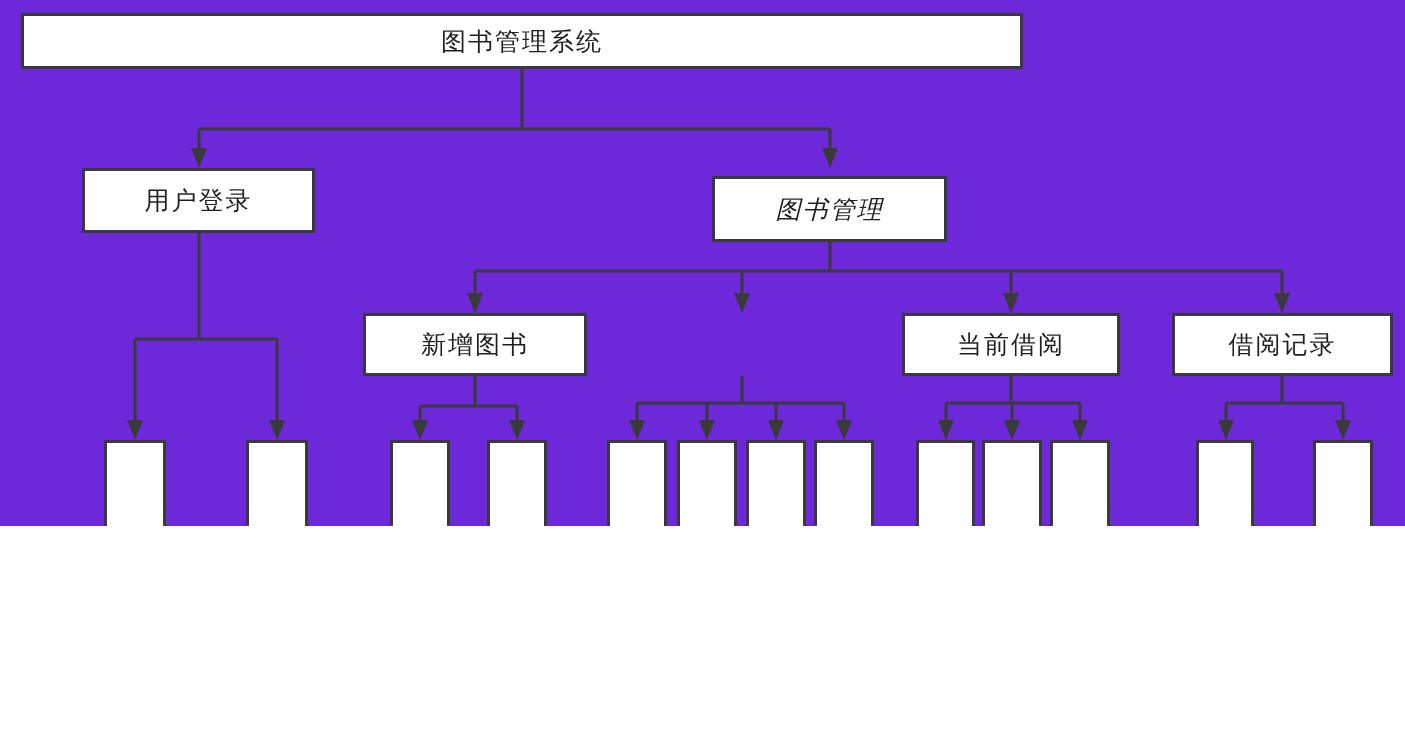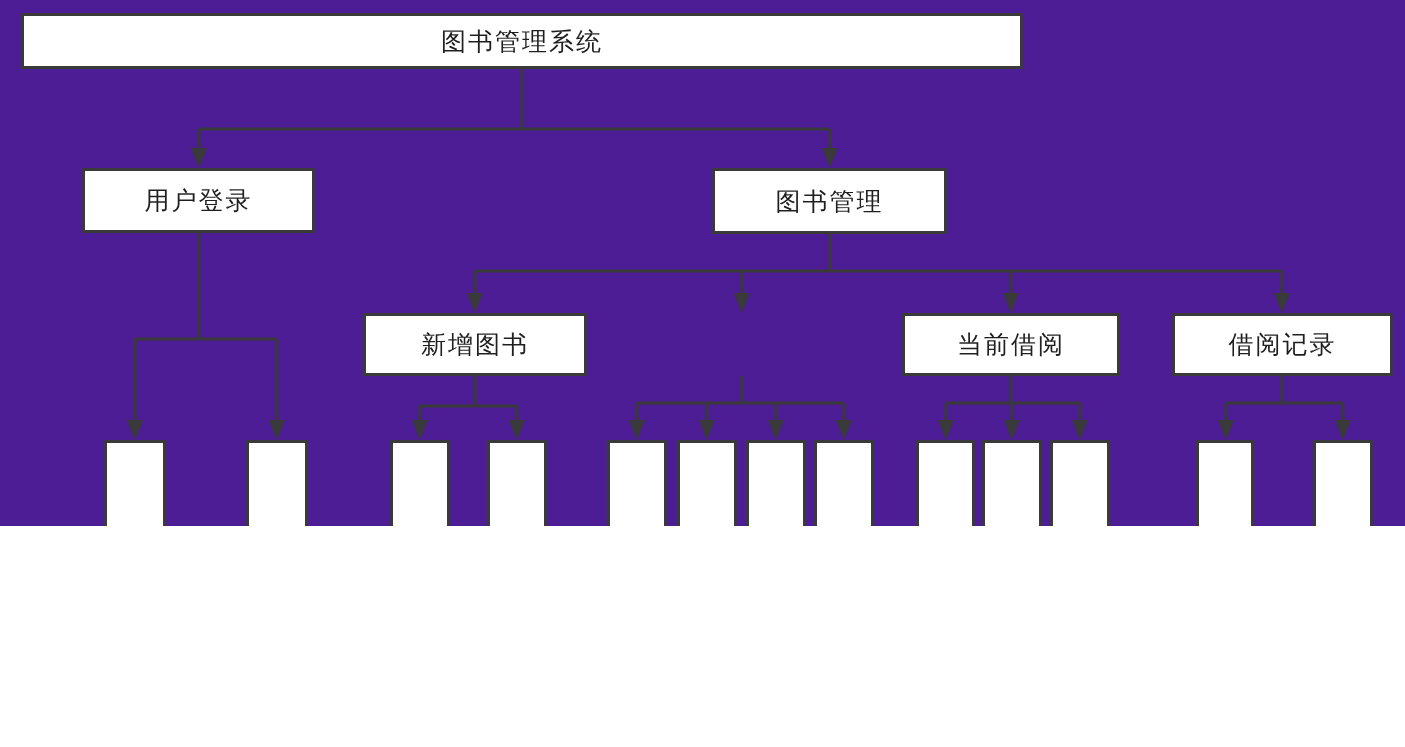--- a/index.html
+++ b/index.html
@@ -5,21 +5,21 @@
   html, body {
     margin: 0;
     padding: 0;
     background: #ffffff;
     font-family: "Liberation Sans", "DejaVu Sans", sans-serif;
   }
   #stage {
     position: relative;
     width: 1405px;
     height: 526px;
-    background: #4c1d95;
+    background: #6d28d9;
     overflow: hidden;
   }
   .node {
     position: absolute;
     box-sizing: border-box;
     background: #ffffff;
     border: 3px solid #3a3a3a;
     display: flex;
     align-items: center;
     justify-content: center;
@@ -145,21 +145,21 @@
     </g>
   </svg>
 
   <div class="node hbox" style="left:21px; top:13px; width:1002px; height:56px;">
     <span>图书管理系统</span>
   </div>
 
   <div class="node hbox" style="left:82px; top:168px; width:233px; height:65px;">
     <span>用户登录</span>
   </div>
-  <div class="node hbox" style="left:712px; top:168px; width:235px; height:66px;">
+  <div class="node hbox" style="left:712px; top:176px; width:235px; height:66px;font-style:italic;">
     <span>图书管理</span>
   </div>
 
   <div class="node hbox" style="left:363px; top:313px; width:224px; height:63px;">
     <span>新增图书</span>
   </div>
   <div class="node hbox" style="left:902px; top:313px; width:218px; height:63px;">
     <span>当前借阅</span>
   </div>
   <div class="node hbox" style="left:1172px; top:313px; width:221px; height:63px;">

